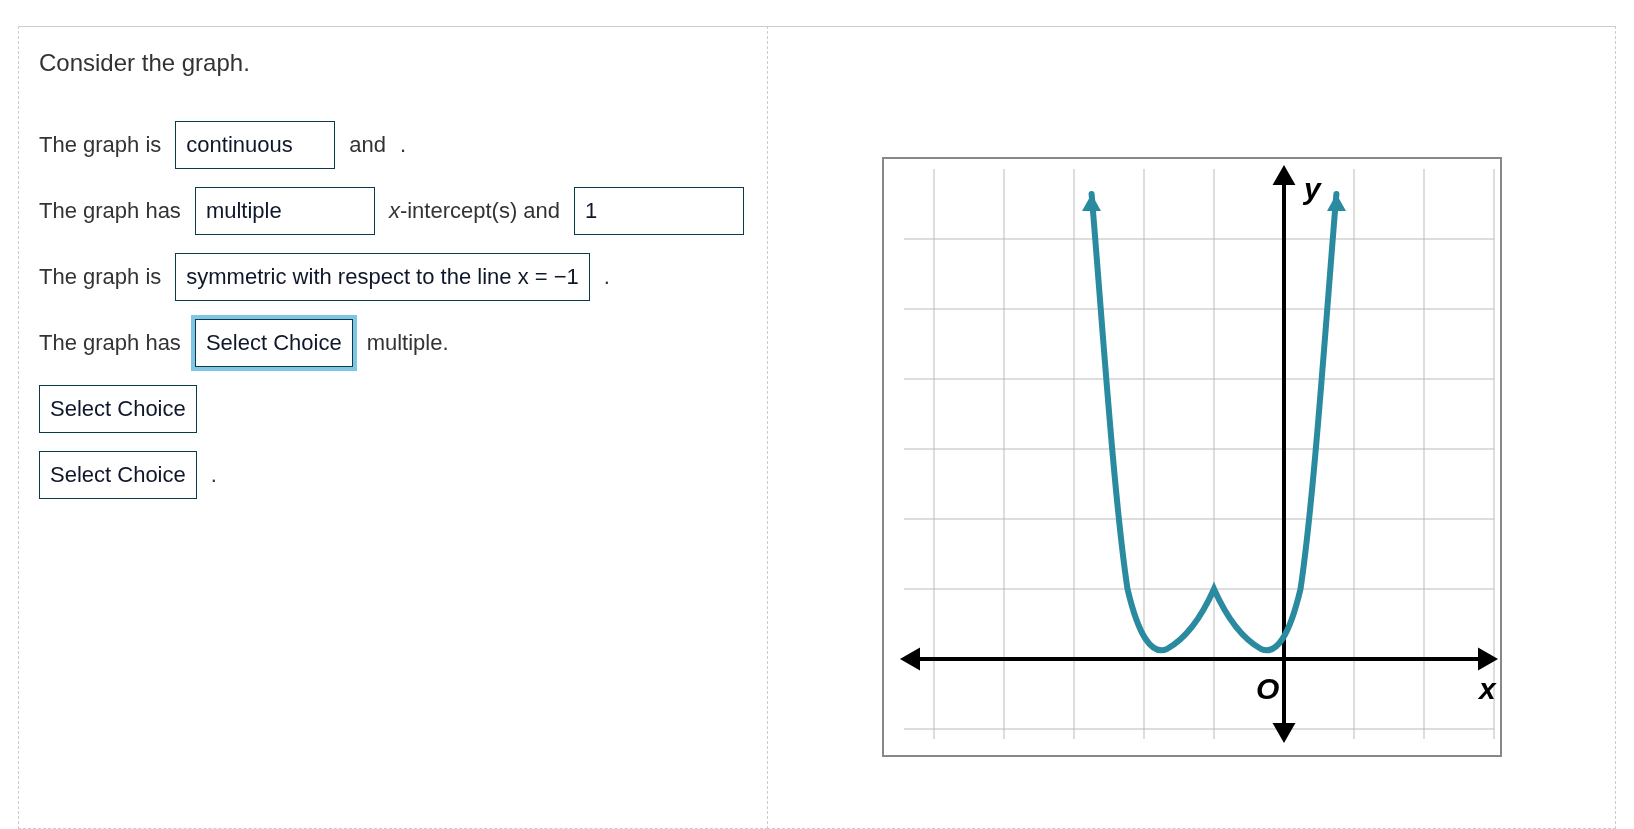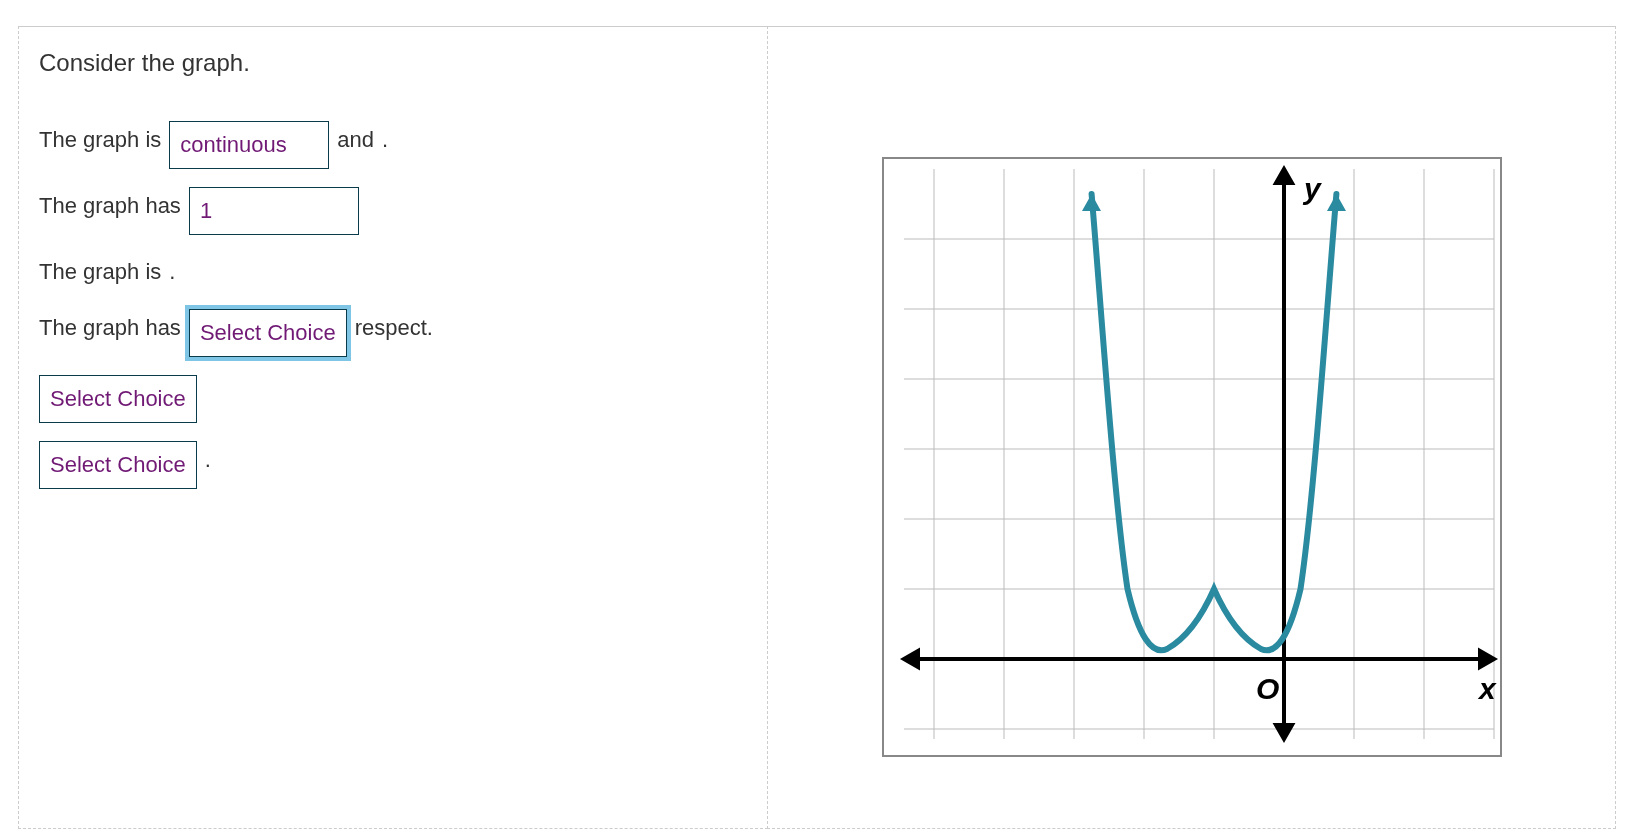--- a/index.html
+++ b/index.html
@@ -36,29 +36,29 @@
     justify-content: center;
     align-items: flex-start;
   }
   .prompt {
     font-size: 24px;
     margin-bottom: 44px;
   }
   .line {
     display: flex;
     flex-wrap: wrap;
-    align-items: flex-start;
-    gap: 8px;
+    align-items: center;
+    gap: 14px;
     margin-bottom: 18px;
     line-height: 38px;
   }
   .sel {
     border: 1.5px solid #0a3b4a;
     padding: 4px 10px;
-    color: #701a75;
+    color: #0f172a;
     font-size: 22px;
     background: #fff;
     min-height: 36px;
     display: inline-flex;
     align-items: center;
     cursor: pointer;
   }
   .sel.focused {
     outline: 4px solid #7fc6e6;
     outline-offset: 0;
@@ -80,32 +80,35 @@
 
     <div class="line">
       <span>The graph is</span>
       <span class="sel" style="min-width:160px">continuous</span>
       <span>and</span>
       <span>.</span>
     </div>
 
     <div class="line">
       <span>The graph has</span>
+      <span class="sel" style="min-width:180px">multiple</span>
+      <span><span class="italic">x</span><span>-intercept(s) and</span></span>
       <span class="sel" style="min-width:170px">1</span>
     </div>
 
     <div class="line">
       <span>The graph is</span>
+      <span class="sel">symmetric with respect to the line x = −1</span>
       <span>.</span>
     </div>
 
     <div class="line">
       <span>The graph has</span>
       <span class="sel focused" style="min-width:150px">Select Choice</span>
-      <span>respect.</span>
+      <span>multiple.</span>
     </div>
 
     <div class="line">
       <span class="sel" style="min-width:150px">Select Choice</span>
     </div>
     <div class="line" style="margin-top:2px">
       <span class="sel" style="min-width:150px">Select Choice</span>
       <span>.</span>
     </div>
   </div>

